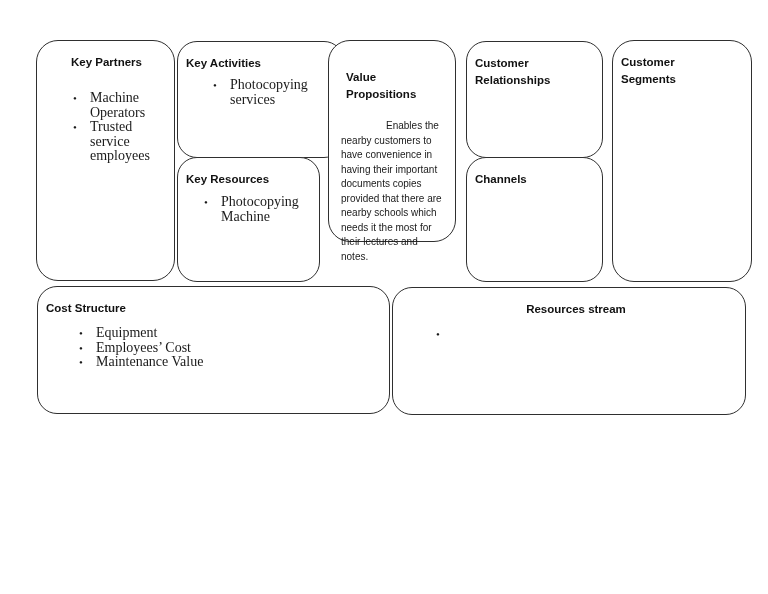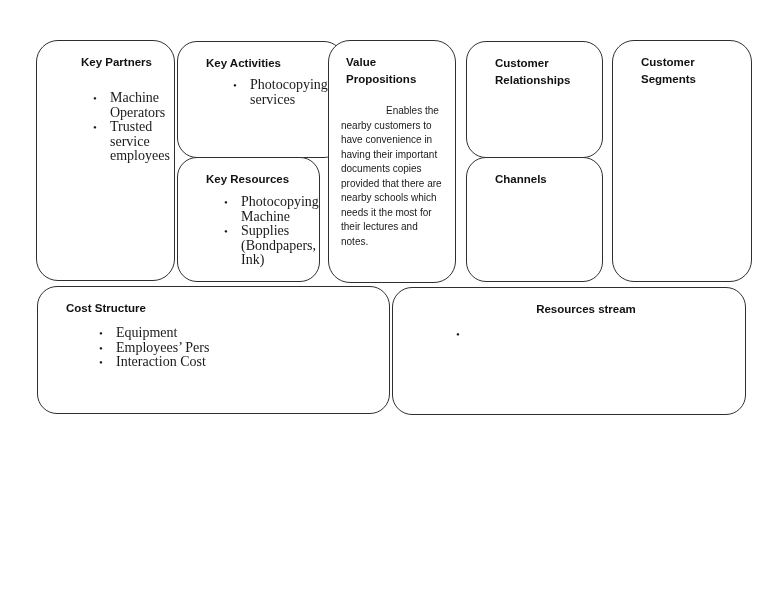--- a/index.html
+++ b/index.html
@@ -14,21 +14,21 @@
     background: #ffffff;
     font-family: "Liberation Sans", sans-serif;
     color: #1a1a1a;
     overflow: hidden;
   }
   .box {
     position: absolute;
     background: #ffffff;
     border: 1.5px solid #2f2f2f;
     border-radius: 22px;
-    padding: 13px 6px 13px 28px;
+    padding: 13px 6px 13px 8px;
     box-sizing: border-box;
   }
   .box-title {
     font-size: 11.5px;
     font-weight: bold;
     line-height: 17px;
     white-space: pre-line;
     color: #111111;
   }
   .bullets {
@@ -49,21 +49,21 @@
     top: 0;
     font-size: 11px;
   }
   .bullet-text {
     white-space: pre-line;
   }
   
   .box-kp   { left: 36px;  top: 40px;  width: 139px; height: 241px; }
   .box-ka   { left: 177px; top: 41px;  width: 167px; height: 117px; border-radius: 20px; }
   .box-kr   { left: 177px; top: 157px; width: 143px; height: 125px; border-radius: 20px; }
-  .box-vp   { left: 328px; top: 40px;  width: 128px; height: 243px; padding: 13px 3px 13px 12px; }
+  .box-vp   { left: 328px; top: 40px;  width: 128px; height: 202px; padding: 28px 3px 13px 12px; }
   .box-crel { left: 466px; top: 41px;  width: 137px; height: 117px; border-radius: 20px; }
   .box-ch   { left: 466px; top: 157px; width: 137px; height: 125px; border-radius: 20px; }
   .box-cseg { left: 612px; top: 40px;  width: 140px; height: 242px; }
   .box-cost    { left: 37px;  top: 286px; width: 353px; height: 128px; border-radius: 20px; }
   .box-rstream { left: 392px; top: 287px; width: 354px; height: 128px; border-radius: 20px; text-align: center; }
   
   .box-kp .box-title { text-align: center; }
   .box-kp   .bullets { margin-left: 45px; margin-top: 20px; }
   .box-ka   .bullets { margin-left: 44px; margin-top: 6px; }
   .box-kr   .bullets { margin-left: 35px; margin-top: 7px; }
@@ -102,23 +102,20 @@
       <li><span class="bullet-text">Photocopying
 services</span></li>
     </ul>
   </div>
 
   <div class="box box-kr">
     <div class="box-title">Key Resources</div>
     <ul class="bullets">
       <li><span class="bullet-text">Photocopying
 Machine</span></li>
-      <li><span class="bullet-text">Supplies
-(Bondpapers,
-Ink)</span></li>
     </ul>
   </div>
 
   <div class="box box-vp">
     <div class="box-title">Value
 Propositions</div>
     <p class="vp-para">Enables the
 nearby customers to
 have convenience in
 having their important
@@ -141,22 +138,22 @@
 
   <div class="box box-cseg">
     <div class="box-title">Customer
 Segments</div>
   </div>
 
   <div class="box box-cost">
     <div class="box-title">Cost Structure</div>
     <ul class="bullets">
       <li><span class="bullet-text">Equipment</span></li>
-      <li><span class="bullet-text">Employees’ Pers</span></li>
-      <li><span class="bullet-text">Interaction Cost</span></li>
+      <li><span class="bullet-text">Employees’ Cost</span></li>
+      <li><span class="bullet-text">Maintenance Value</span></li>
     </ul>
   </div>
 
   <div class="box box-rstream">
     <div class="box-title">Resources stream</div>
     <ul class="bullets">
       <li><span class="bullet-text"></span></li>
     </ul>
   </div>
 

